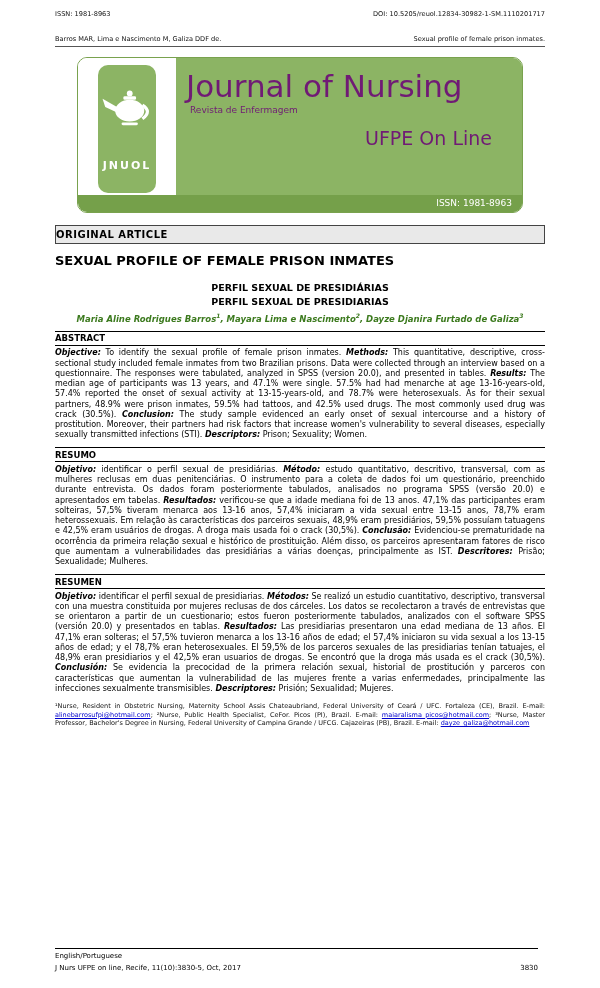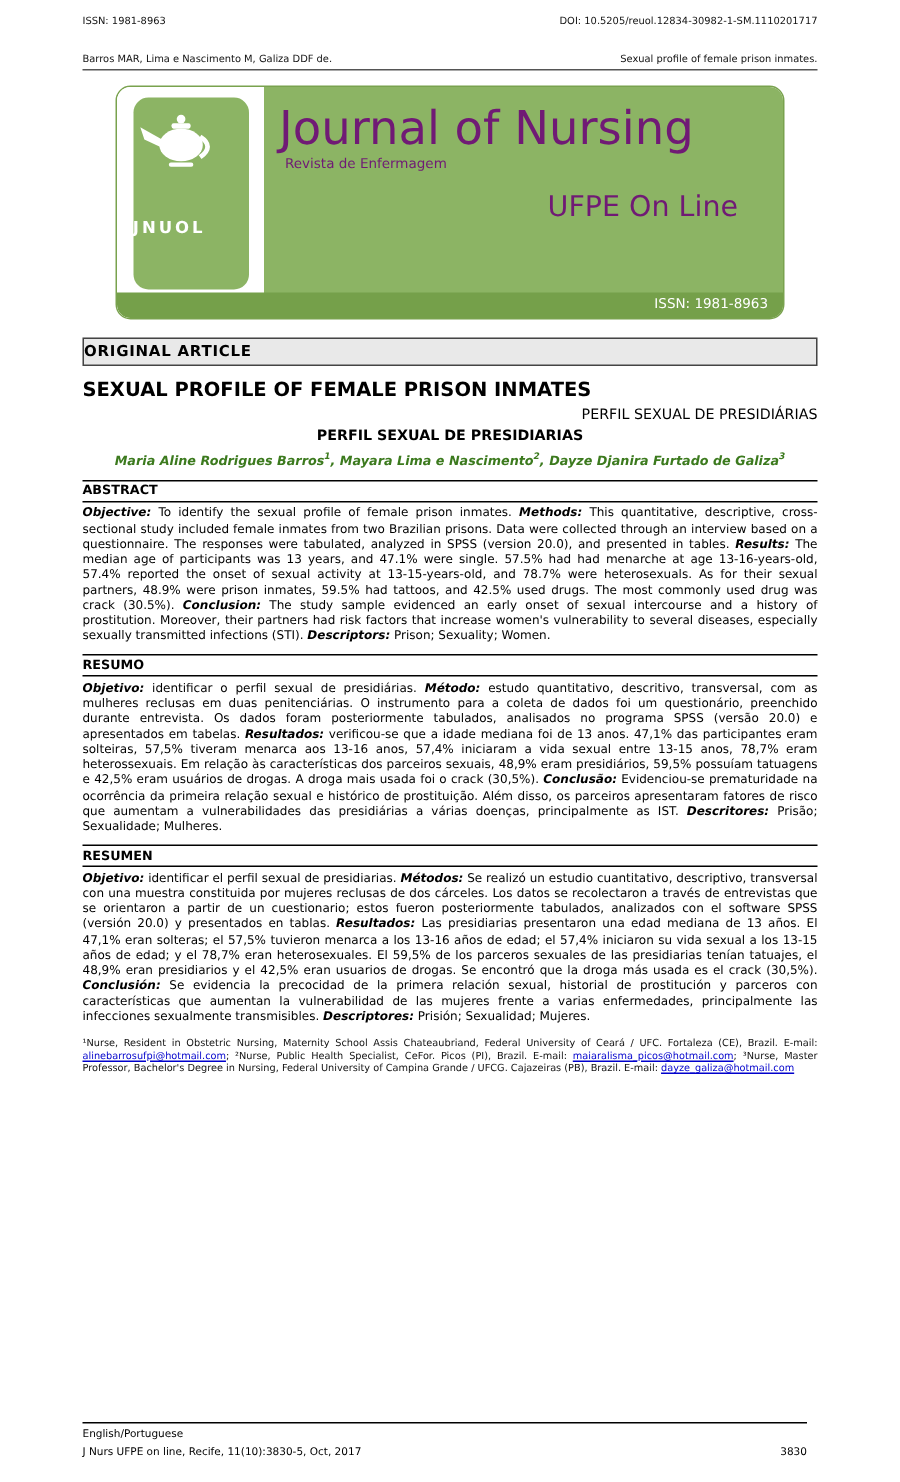--- a/index.html
+++ b/index.html
@@ -9,35 +9,35 @@
   .content{padding:10px 55px 0 55px;}
 
   
   .meta-row{display:flex;justify-content:space-between;font-size:6.6px;color:#111;}
   .meta-row.second{margin-top:17px;}
   .top-rule{border-bottom:1px solid #555;margin-top:3px;}
 
   
   .banner{position:relative;width:446px;height:156px;margin:10px auto 0;border:1px solid var(--banner-border,#79a24e);border-radius:10px;overflow:hidden;display:flex;background:#fff;}
   .banner-left{width:98px;background:#fff;display:flex;justify-content:center;padding-top:7px;}
-  .logo-card{width:77px;height:128px;background:var(--banner-green,#8cb464);border-radius:10px;display:flex;flex-direction:column;align-items:flex-start;justify-content:flex-start;padding-top:2px;}
+  .logo-card{width:58px;height:128px;background:var(--banner-green,#8cb464);border-radius:10px;display:flex;flex-direction:column;align-items:center;justify-content:flex-start;padding-top:16px;}
   .logo-card svg{width:58px;height:52px;}
   .logo-text{color:#fff;font-weight:bold;font-size:11px;letter-spacing:2px;margin-top:26px;}
   .banner-right{flex:1;background:var(--banner-green,#8cb464);color:#701a75;padding:12px 0 0 10px;}
   .jtitle{font-size:31px;line-height:1.05;white-space:nowrap;}
   .jsub{font-size:9px;margin-top:2px;padding-left:4px;}
   .jbrand{font-size:19px;text-align:right;padding-right:30px;margin-top:12px;}
   .issn-strip{position:absolute;left:0;right:0;bottom:0;height:17px;line-height:17px;background:var(--banner-dark,#75a04a);color:#fff;font-size:9px;text-align:right;padding-right:10px;}
 
   
   .band{margin-top:12px;background:var(--band-bg,#e9e9e9);border:1px solid #444;text-align:left;font-weight:bold;font-size:10px;letter-spacing:.5px;height:19px;line-height:17px;}
 
   
   .title-en{margin-top:9px;text-align:left;font-weight:bold;font-size:13px;}
-  .title-pt{margin-top:3px;text-align:right;font-weight:normal;font-size:9.5px;}
+  .title-pt{margin-top:14px;text-align:center;font-weight:bold;font-size:9.5px;}
   .title-es{margin-top:3px;text-align:center;font-weight:bold;font-size:9.5px;}
   .authors{margin-top:5px;text-align:center;font-weight:bold;font-style:italic;font-size:8.5px;color:var(--author-green,#3c7a1e);}
   .authors sup{font-size:6px;}
 
   
   .section{margin-top:7px;}
   .section-heading{font-weight:bold;font-size:8.5px;border-top:1px solid #000;border-bottom:1px solid #000;padding:1.5px 0 1.5px 0;}
   .section-body{margin-top:2.5px;font-size:8px;line-height:1.28;text-align:justify;}
   .section-body b i{font-style:italic;}
 

